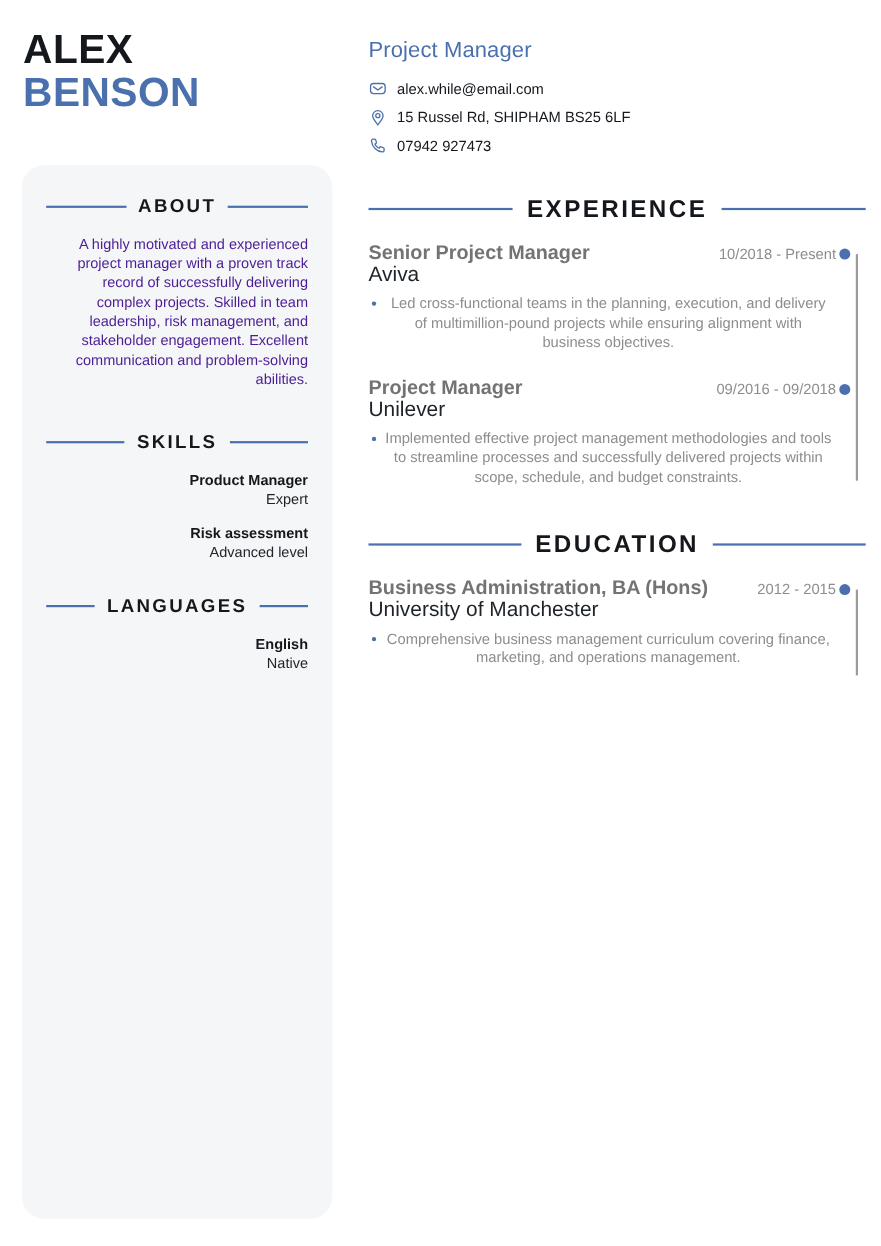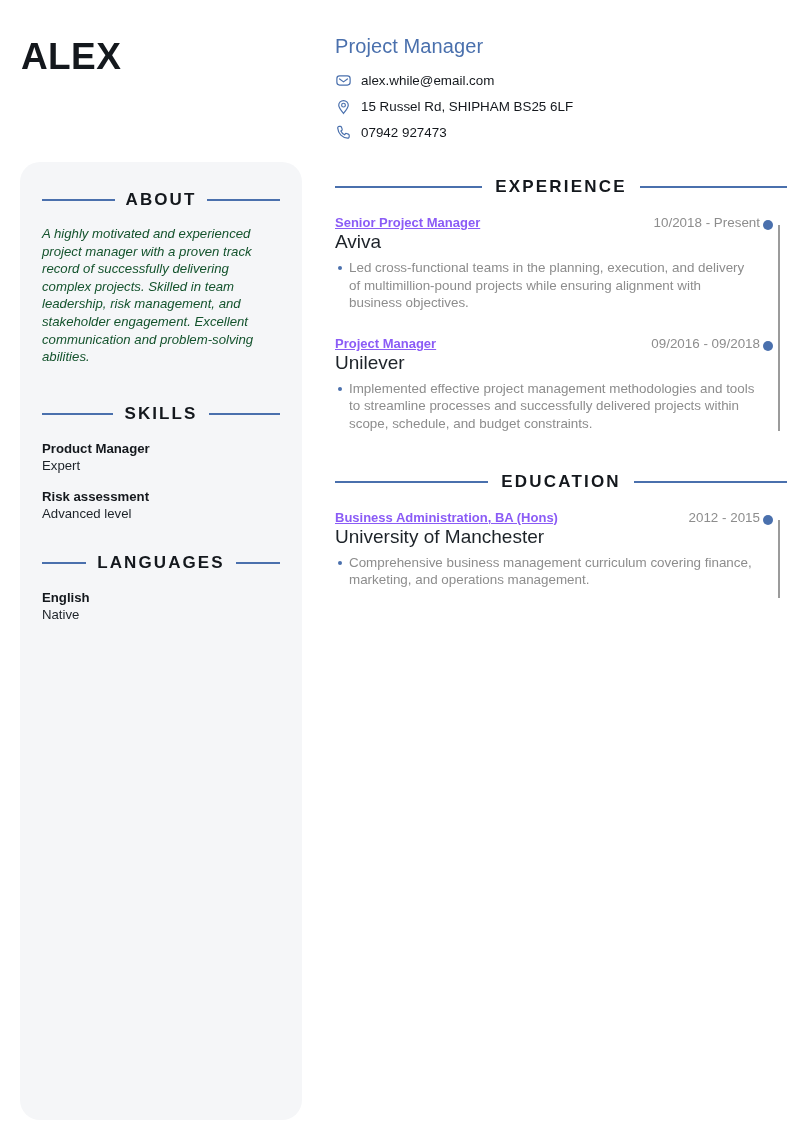--- a/index.html
+++ b/index.html
@@ -17,21 +17,21 @@
     width: 801px;
     height: 1133px;
     background: #ffffff;
     overflow: hidden;
   }
 
   
   .left-col {
     position: absolute;
     left: 0;
-    top: 12px;
+    top: 0;
     width: 320px;
     height: 830px;
   }
 
   .name-block {
     position: absolute;
     left: 21px;
     top: 26px;
     width: 290px;
   }
@@ -58,20 +58,21 @@
     top: 150px;
     width: 282px;
     height: 958px;
     background: #f5f6f8;
     border-radius: 20px;
     padding: 0;
   }
 
   .sidebar-inner {
     padding: 28px 22px 0 22px;
+    text-align: right;
   }
 
   
   .sec-head {
     display: flex;
     align-items: center;
     gap: 11px;
     width: 100%;
   }
   .sec-head .rule {
@@ -86,22 +87,21 @@
     font-weight: bold;
     letter-spacing: 2.1px;
     color: #14181d;
     white-space: nowrap;
   }
 
   .about-text {
     margin-top: 15px;
     font-size: 13.2px;
     line-height: 17.6px;
-    color: #14532d;
-    font-style: italic;
+    color: #4c1d95;
   }
 
   .sec-gap-skills { margin-top: 38px; }
   .sec-gap-langs  { margin-top: 31px; }
 
   .kv-list { margin-top: 16px; }
   .kv-item { margin-bottom: 14px; }
   .kv-item:last-child { margin-bottom: 0; }
   .kv-name {
     font-size: 13.2px;
@@ -165,21 +165,21 @@
     width: 452px;
   }
   .rsec-head .rule {
     flex: 1 1 auto;
     height: 2px;
     background: #4a70ad;
     min-width: 10px;
   }
   .rsec-head .rsec-title {
     flex: 0 0 auto;
-    font-size: 17px;
+    font-size: 22px;
     font-weight: bold;
     letter-spacing: 2.2px;
     color: #14181d;
     white-space: nowrap;
   }
 
   .experience-section { margin-top: 36px; }
   .education-section  { margin-top: 39px; }
 
   
@@ -201,25 +201,24 @@
   .entry { position: relative; }
   .entry + .entry { margin-top: 23px; }
 
   .entry-top {
     display: flex;
     align-items: baseline;
     justify-content: space-between;
     padding-right: 27px;
   }
   .entry-role {
-    font-size: 13px;
+    font-size: 18px;
     font-weight: bold;
     line-height: 18px;
-    color: #8b5cf6;
-    text-decoration: underline;
+    color: #737373;
   }
   .entry-dates {
     font-size: 13.4px;
     line-height: 18px;
     color: #8d8d8d;
     white-space: nowrap;
   }
   .entry-org {
     font-size: 19px;
     line-height: 18px;
@@ -233,20 +232,21 @@
     width: 10px;
     height: 10px;
     border-radius: 50%;
     background: #4a70ad;
   }
   .bullets {
     margin-top: 8px;
     padding-left: 14px;
     padding-right: 30px;
     list-style: none;
+    text-align: center;
   }
   .bullet {
     position: relative;
     font-size: 13.4px;
     line-height: 17.6px;
     color: #8d8d8d;
   }
   .bullet::before {
     content: "";
     position: absolute;
@@ -260,20 +260,21 @@
 </style>
 </head>
 <body>
 
 <div class="page">
 
   <div class="left-col">
 
     <div class="name-block">
       <span class="name-first">ALEX</span>
+      <span class="name-last">BENSON</span>
     </div>
 
     <div class="sidebar-card">
       <div class="sidebar-inner">
 
         <div class="sec-head">
           <span class="rule"></span>
           <span class="sec-title">ABOUT</span>
           <span class="rule"></span>
         </div>

